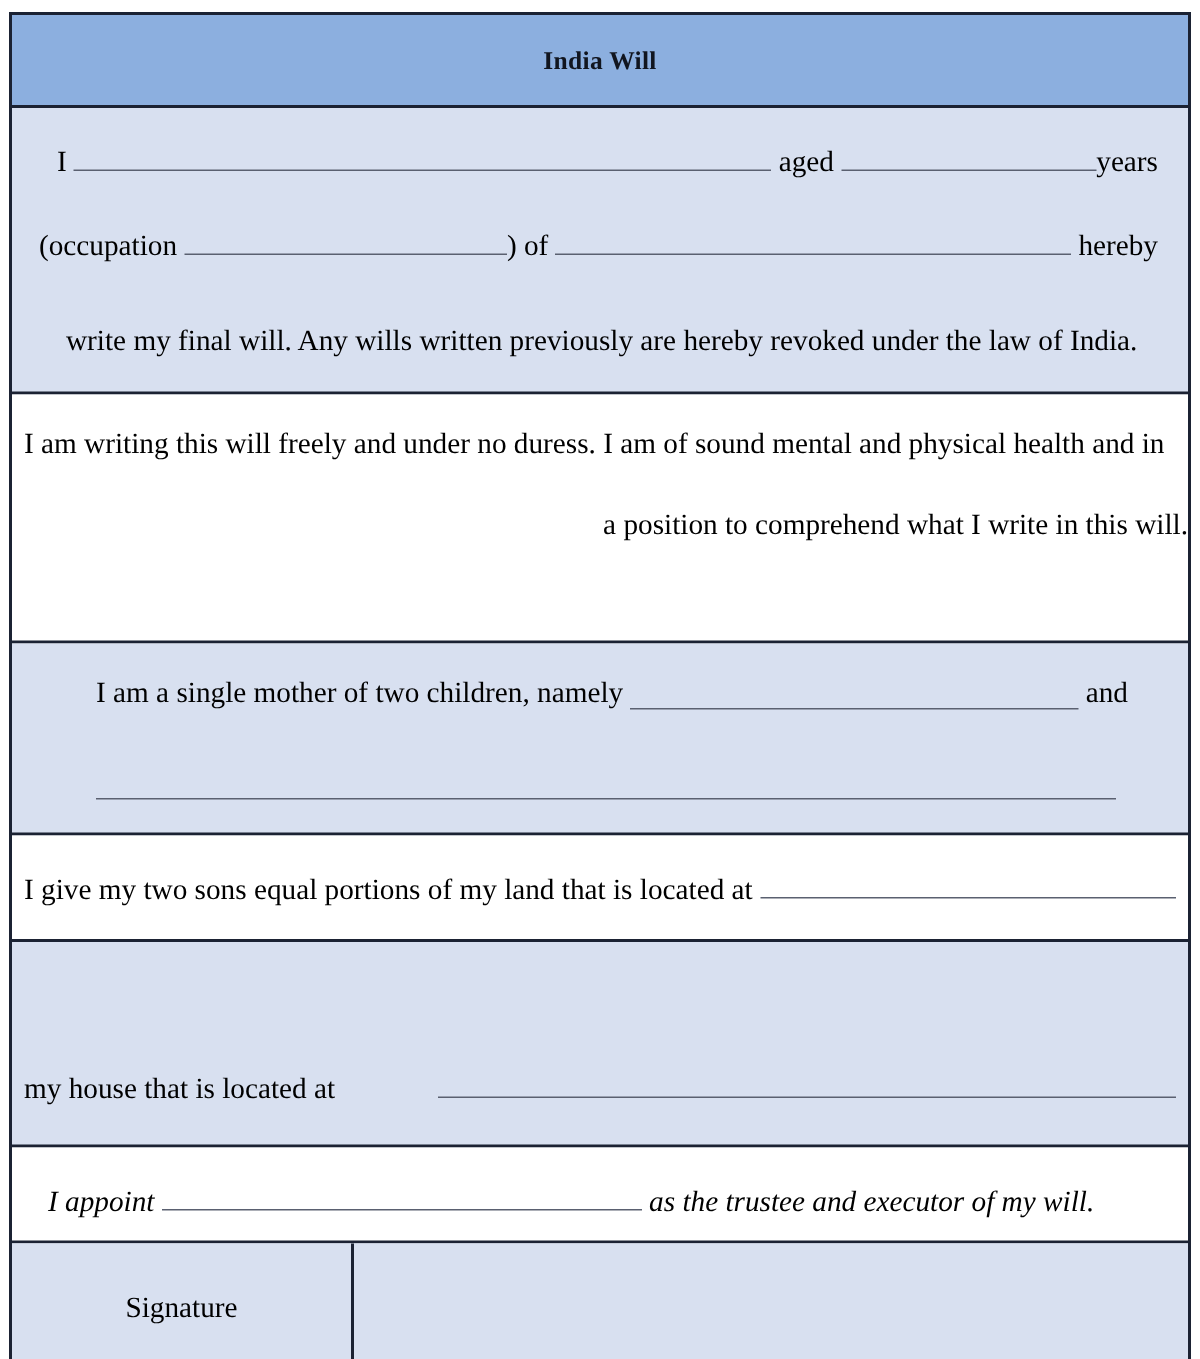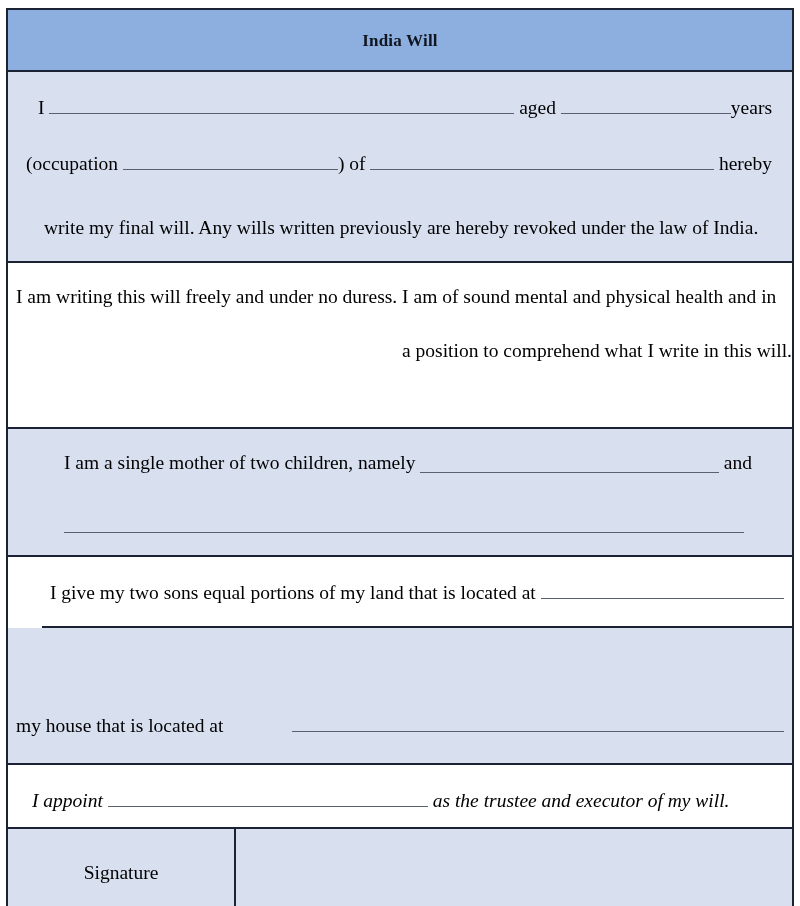--- a/index.html
+++ b/index.html
@@ -96,21 +96,21 @@
   #d1 { top: 24px;  padding-left: 8px; padding-right: 8px; }
   #d2 { top: 78px;  justify-content: flex-end; }
 
   
   #sec-children { height: 128px; }
   #sec-children .line { position: absolute; left: 0; right: 0; align-items: flex-end; }
   #c1 { top: 24px; padding-left: 56px; padding-right: 40px; }
   #c2 { top: 84px; padding-left: 56px; padding-right: 48px; }
 
   
-  #sec-land { height: 71px; margin-left: 34px; }
+  #sec-land { height: 71px; }
   #sec-land .line { position: absolute; left: 0; right: 0; }
   #n1 { top: 22px; padding-left: 8px; padding-right: 8px; }
 
   
   #sec-sister { height: 137px; }
   #sec-sister .line { position: absolute; left: 0; right: 0; }
   #s1 { top: 24px; padding-left: 8px; padding-right: 8px; }
   #s2 { top: 84px; padding-left: 8px; padding-right: 8px; gap: 32px; }
 
   

